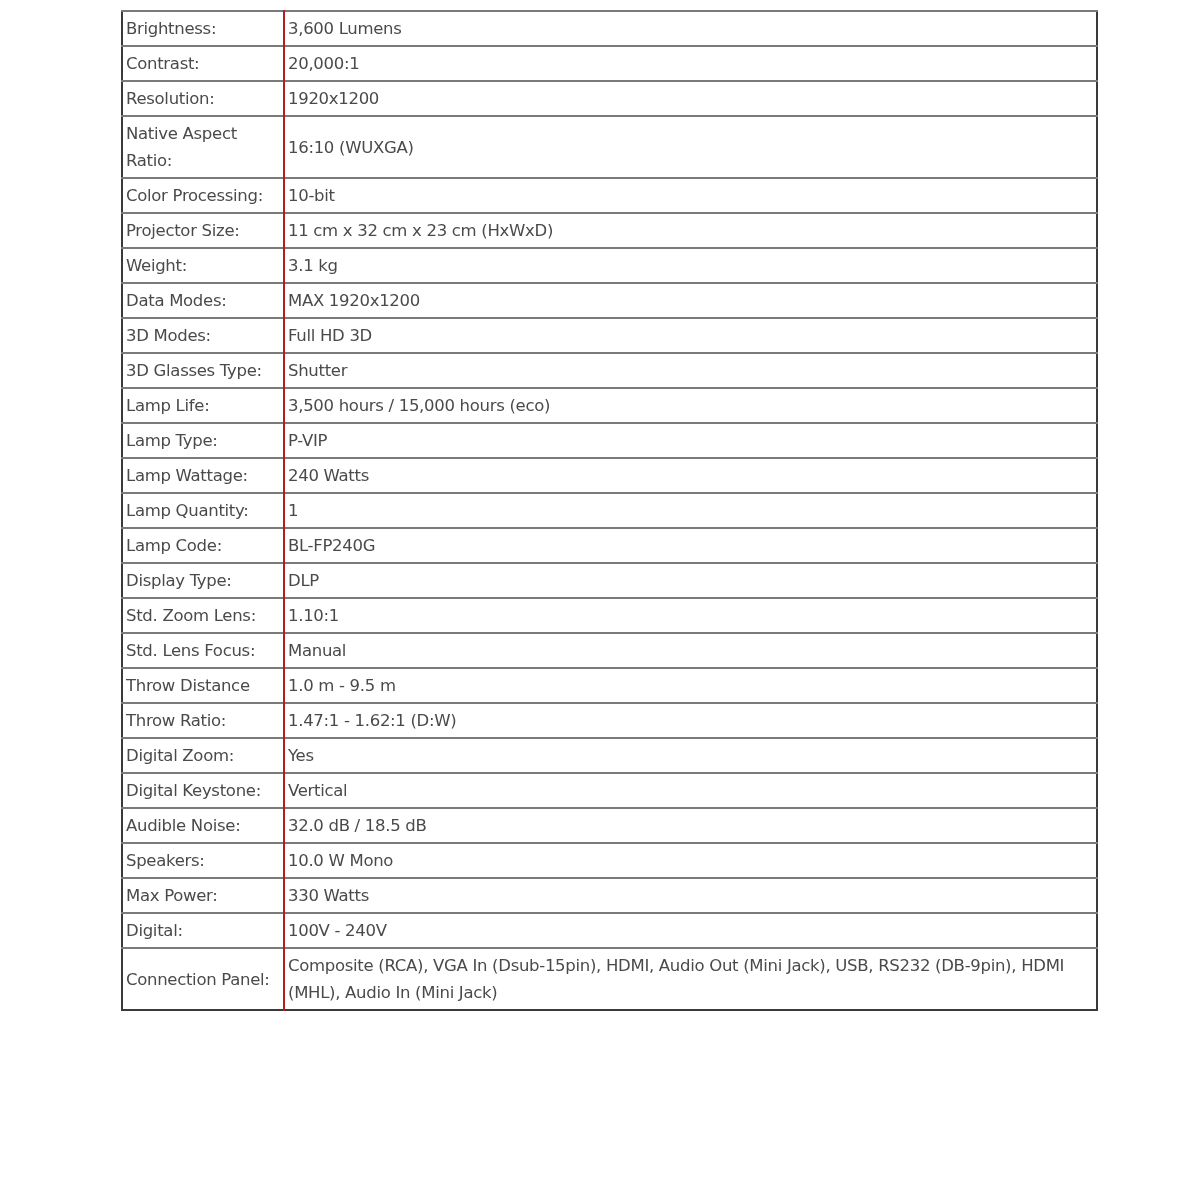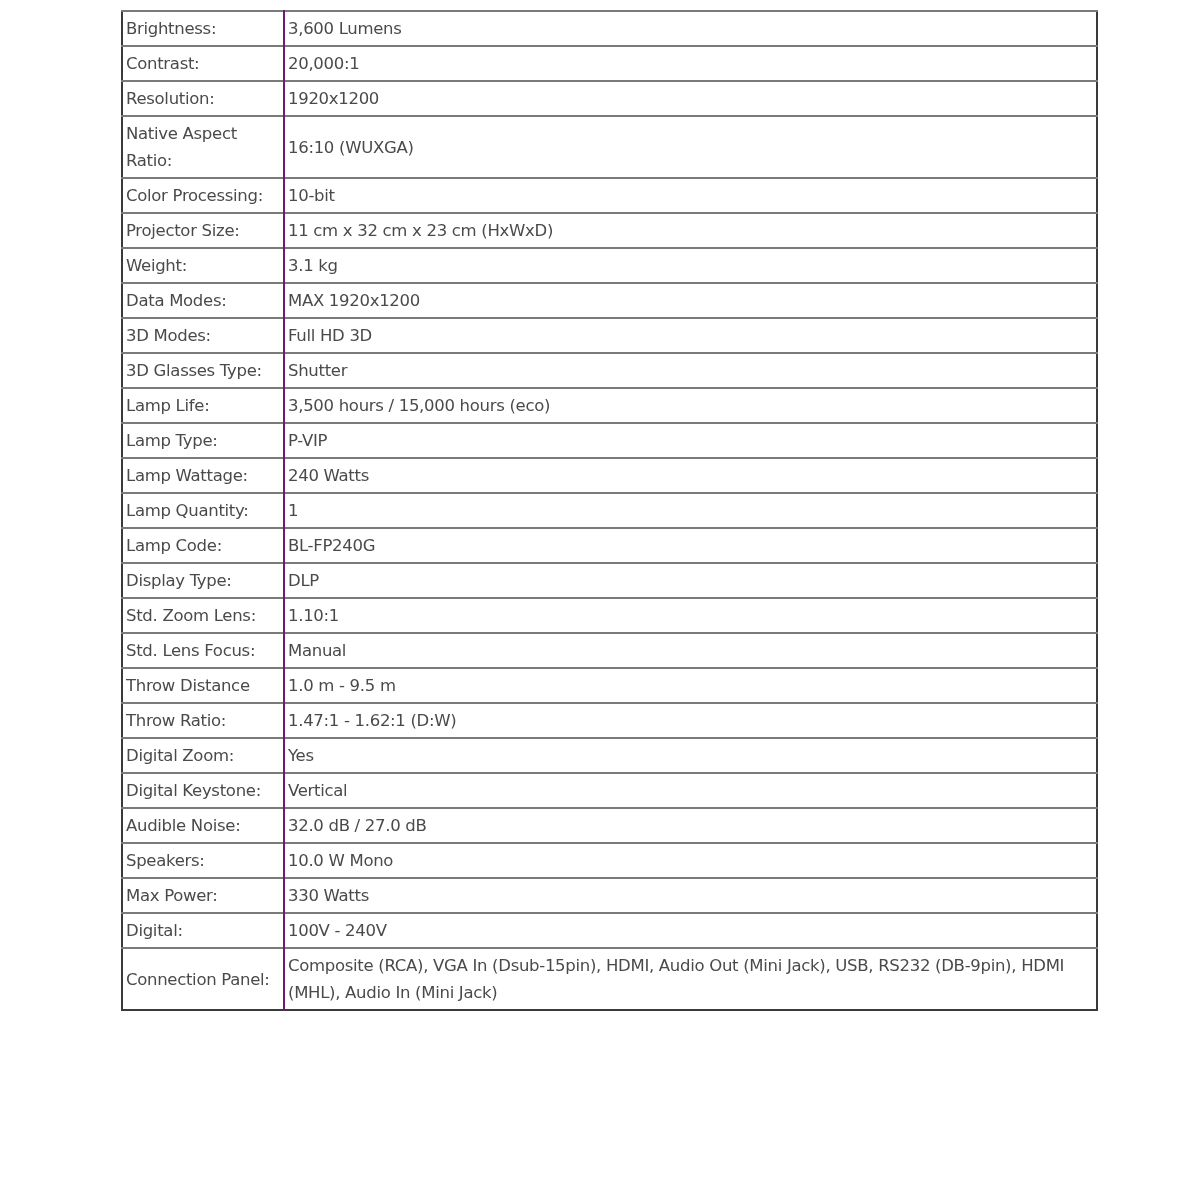--- a/index.html
+++ b/index.html
@@ -28,21 +28,21 @@
     table.spec-table td {
       border: 1px solid #6f6f6f;
       border-top: 2px solid #7a7a7a;
       padding: 0 2px 0 3px;
       vertical-align: middle;
       height: 33px;
       line-height: 27px;
     }
     table.spec-table td.label {
       width: 155px;
-      border-right: 2px solid #701a75;
+      border-right: 2px solid #b91c1c;
     }
     table.spec-table tr.two-line td {
       height: 60px;
     }
   </style>
 </head>
 <body>
 
 <div class="spec-wrap">
   <table class="spec-table">
@@ -130,21 +130,21 @@
       <tr>
           <td class="label">Digital Zoom:</td>
           <td class="value">Yes</td>
         </tr>
       <tr>
           <td class="label">Digital Keystone:</td>
           <td class="value">Vertical</td>
         </tr>
       <tr>
           <td class="label">Audible Noise:</td>
-          <td class="value">32.0 dB  /  27.0 dB</td>
+          <td class="value">32.0 dB  /  18.5 dB</td>
         </tr>
       <tr>
           <td class="label">Speakers:</td>
           <td class="value">10.0 W Mono</td>
         </tr>
       <tr>
           <td class="label">Max Power:</td>
           <td class="value">330 Watts</td>
         </tr>
       <tr>

